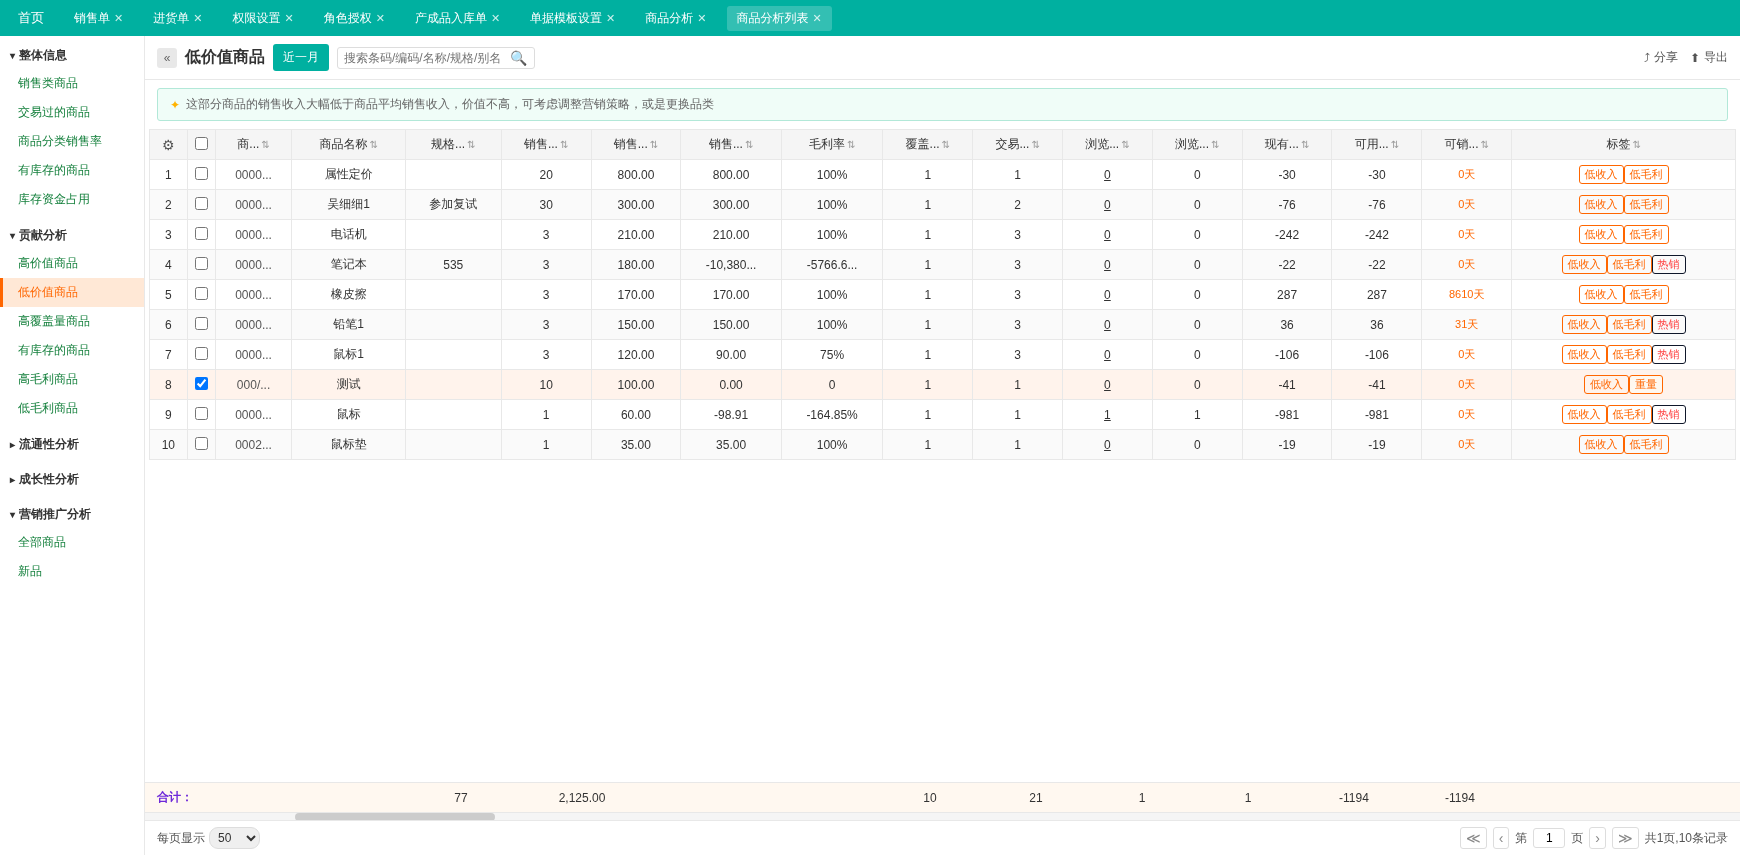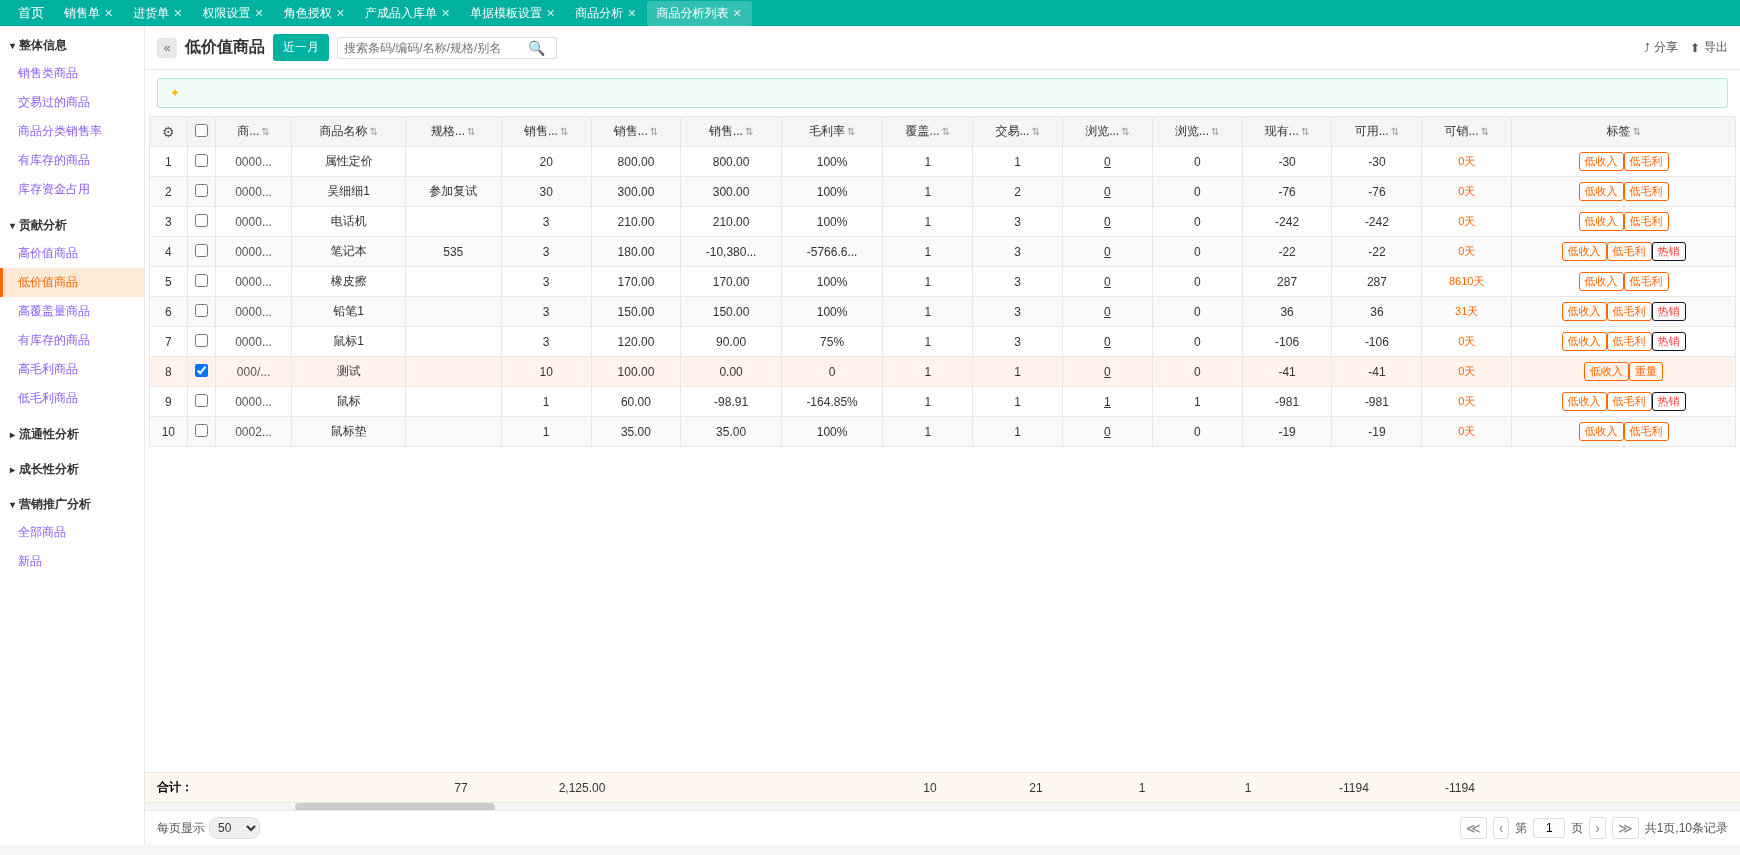--- a/index.html
+++ b/index.html
@@ -3,23 +3,23 @@
   <meta charset="utf-8">
   <style>
     * { box-sizing: border-box; margin: 0; padding: 0; font-family: 'Microsoft YaHei', Arial, sans-serif; font-size: 12px; }
     body { background: #f5f5f5; overflow: hidden; width: 1740px; height: 855px; }
 
     
     .top-nav {
       display: flex;
       align-items: center;
       background: #00b0a0;
-      height: 26px;
+      height: 36px;
       padding: 0 8px;
-      gap: 0;
+      gap: 10px;
     }
     .nav-item {
       color: #fff;
       padding: 4px 10px;
       cursor: pointer;
       border-radius: 3px;
       white-space: nowrap;
       display: flex;
       align-items: center;
       gap: 4px;
@@ -50,21 +50,21 @@
       align-items: center;
       padding: 5px 10px;
       color: #333;
       font-weight: bold;
       font-size: 12px;
       cursor: pointer;
     }
     .sidebar-group-title .arrow { margin-right: 4px; font-size: 10px; }
     .sidebar-item {
       padding: 6px 10px 6px 18px;
-      color: #8b5cf6;
+      color: #15803d;
       cursor: pointer;
       font-size: 12px;
       white-space: nowrap;
     }
     .sidebar-item.active { background: #ffe8d6; color: #ff6600; border-left: 3px solid #ff6600; padding-left: 15px; }
 
     
     .content-area {
       flex: 1;
       display: flex;
@@ -103,21 +103,21 @@
       cursor: pointer;
       font-size: 12px;
     }
     .search-box {
       display: flex;
       align-items: center;
       border: 1px solid #ddd;
       border-radius: 3px;
       padding: 2px 6px;
       gap: 4px;
-      width: 220px;
+      width: 198px;
     }
     .search-box input {
       border: none;
       outline: none;
       font-size: 12px;
       width: 180px;
       color: #999;
     }
     .search-icon { color: #ff6600; font-size: 14px; cursor: pointer; }
     .header-right {
@@ -206,21 +206,21 @@
     
     .footer-bar {
       border-top: 1px solid #e8e8e8;
       padding: 6px 12px;
       display: flex;
       align-items: center;
       gap: 8px;
       background: #fff8f0;
       font-size: 12px;
     }
-    .footer-label { color: #000000; font-weight: bold; min-width: 40px; }
+    .footer-label { color: #6d28d9; font-weight: bold; min-width: 40px; }
     .footer-cells {
       display: flex;
       align-items: center;
       flex: 1;
       gap: 36px;
     }
     .footer-cell {
       text-align: center;
       color: #333;
       padding: 0 8px;
@@ -398,20 +398,21 @@
         </div>
         <div class="action-btn">
           <span>⬆</span>
           <span>导出</span>
         </div>
       </div>
     </div>
 
     <div class="info-banner">
       <span class="info-icon">✦</span>
+      <span>这部分商品的销售收入大幅低于商品平均销售收入，价值不高，可考虑调整营销策略，或是更换品类</span>
     </div>
 
     <div class="table-wrapper">
       <table>
         <thead>
           <tr>
             <th><span class="gear-icon">⚙</span></th>
             <th><input type="checkbox" style=""></th>
             <th><span class="col-sort">
                   <span>商...</span>

